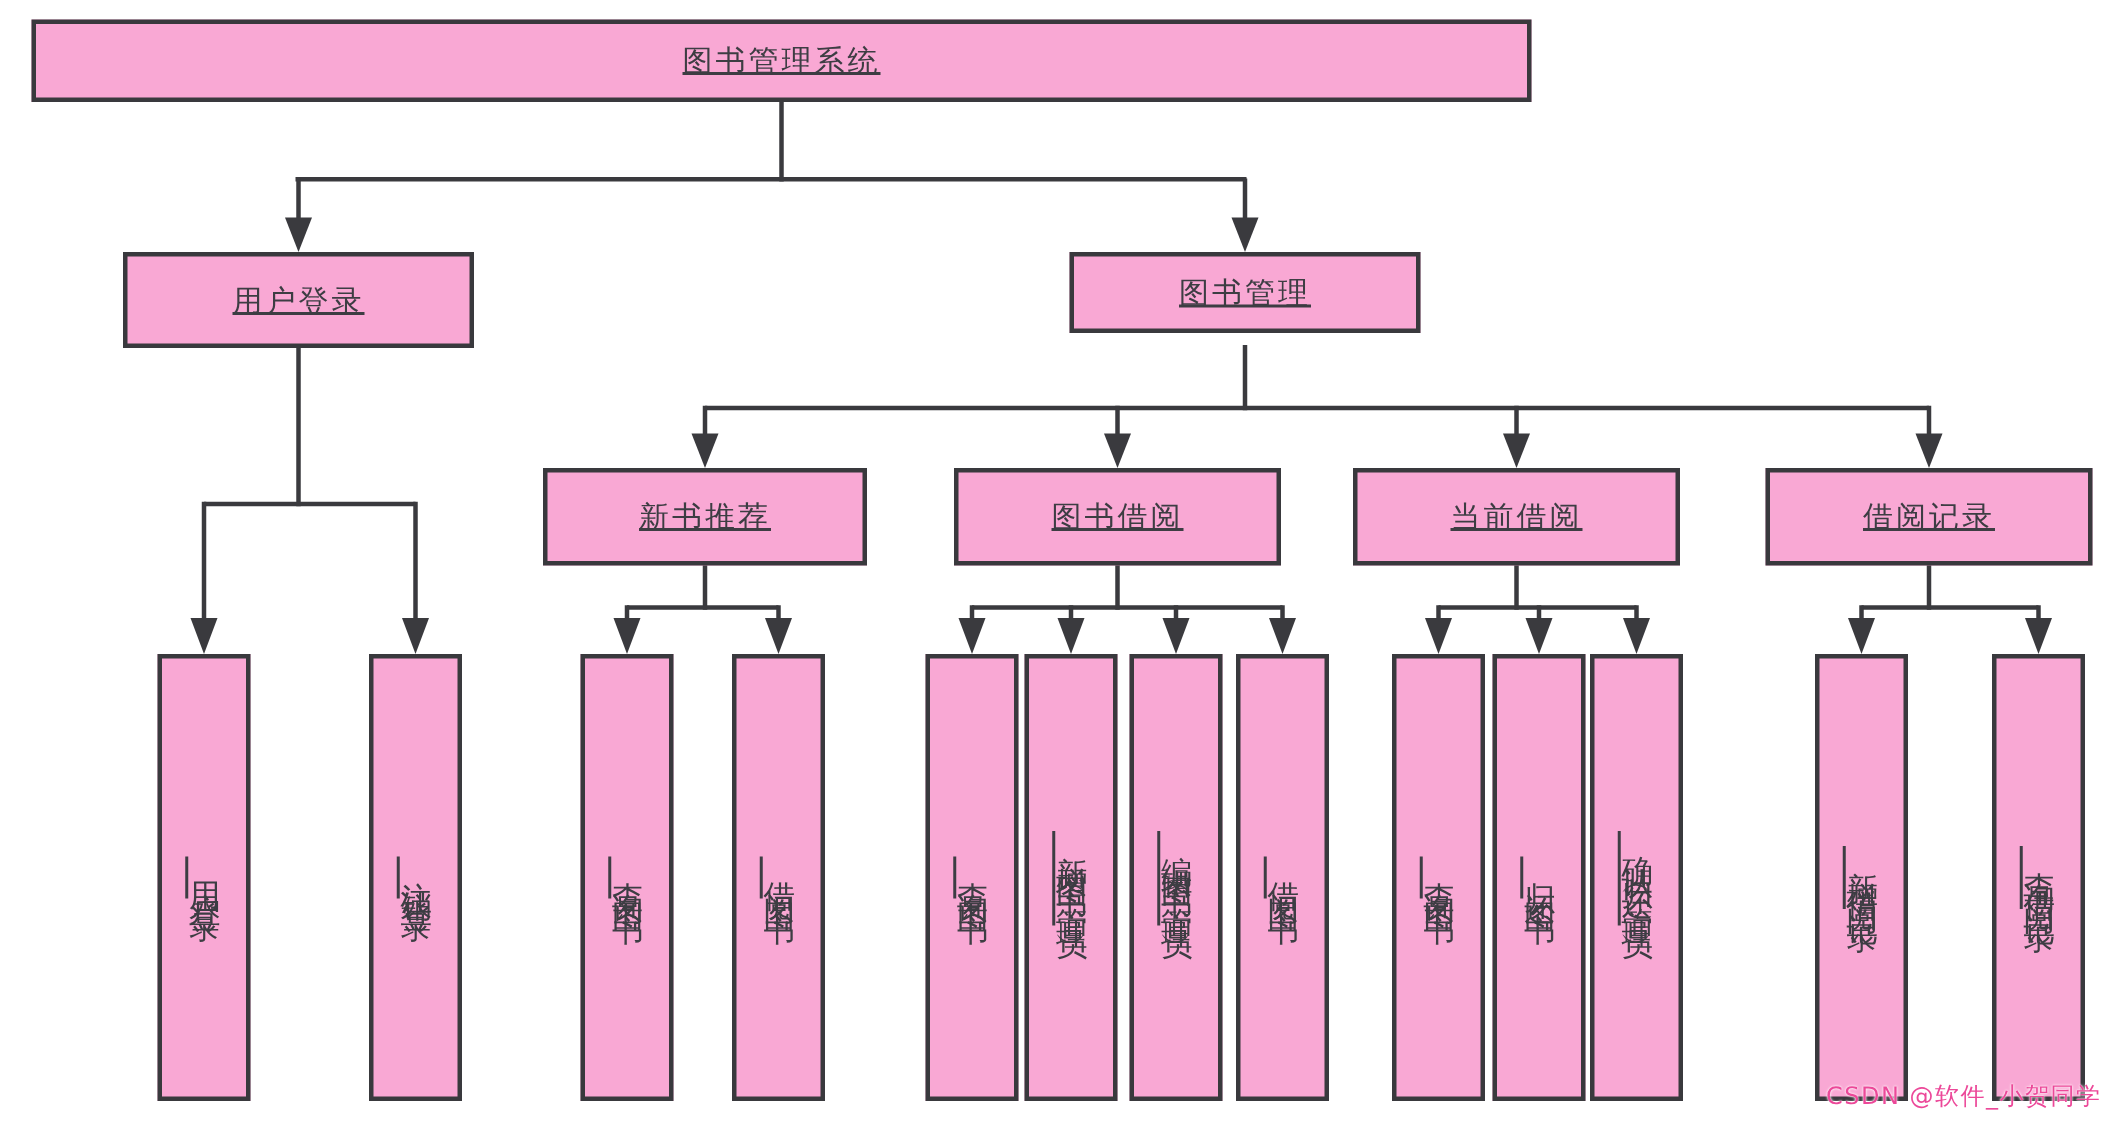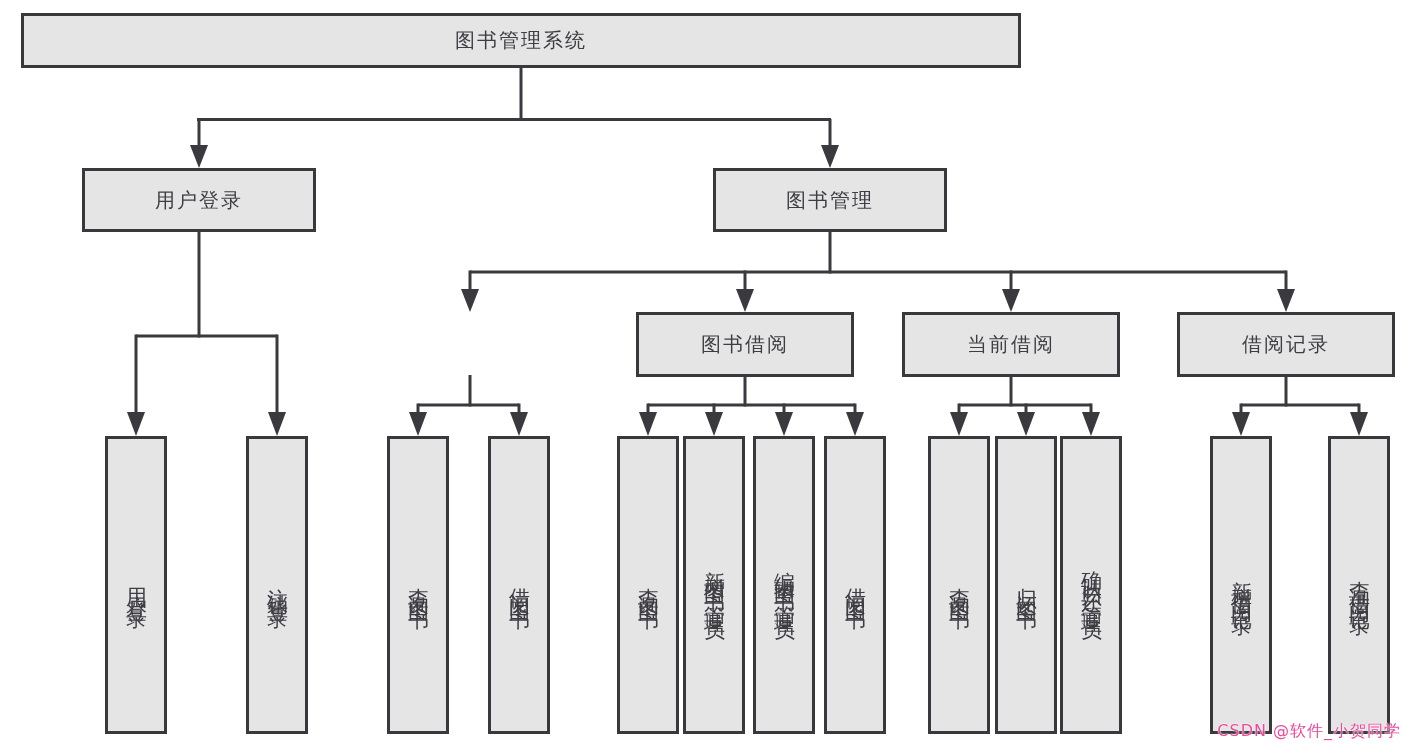--- a/index.html
+++ b/index.html
@@ -16,30 +16,31 @@
   }
   #connectors {
     position: absolute;
     left: 0; top: 0;
     width: 1405px;
     height: 747px;
   }
   .box {
     position: absolute;
     box-sizing: border-box;
-    background: #e5e5e5;
+    background: #f9a8d4;
     border: 3px solid #39393d;
     display: flex;
     align-items: center;
     justify-content: center;
     color: #3d3d43;
     font-size: 20px;
     letter-spacing: 2px;
     white-space: nowrap;
     z-index: 2;
+    text-decoration: underline;
   }
   .leaf {
     top: 436px;
     width: 62px;
     height: 298px;
   }
   .leaf .v-text {
     writing-mode: vertical-rl;
     text-orientation: mixed;
     letter-spacing: 7px;
@@ -130,24 +131,27 @@
     </g>
   </svg>
 
   <div class="box" style="left:21px; top:13px; width:1000px; height:55px;">
     <span>图书管理系统</span>
   </div>
 
   <div class="box" style="left:82px; top:168px; width:234px; height:64px;">
     <span>用户登录</span>
   </div>
-  <div class="box" style="left:713px; top:168px; width:234px; height:64px;">
+  <div class="box" style="left:713px; top:168px; width:234px; height:54px;">
     <span>图书管理</span>
   </div>
 
+  <div class="box" style="left:362px; top:312px; width:216px; height:65px;">
+    <span>新书推荐</span>
+  </div>
   <div class="box" style="left:636px; top:312px; width:218px; height:65px;">
     <span>图书借阅</span>
   </div>
   <div class="box" style="left:902px; top:312px; width:218px; height:65px;align-items:center;">
     <span>当前借阅</span>
   </div>
   <div class="box" style="left:1177px; top:312px; width:218px; height:65px;align-items:center;">
     <span>借阅记录</span>
   </div>
 

